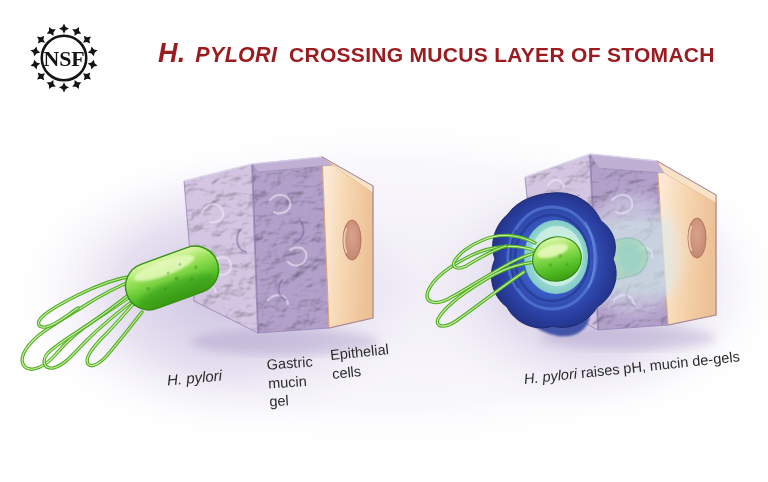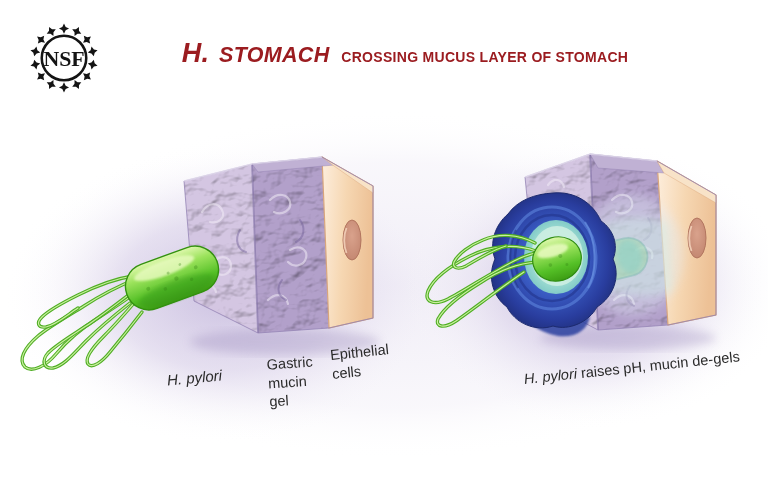--- a/index.html
+++ b/index.html
@@ -8,21 +8,21 @@
     font-family:"Liberation Sans", sans-serif;
   }
   .art{position:absolute;left:0;top:0;width:768px;height:482px;}
   .nsf{position:absolute;left:22px;top:16px;width:84px;height:84px;}
   .title{
     position:absolute;left:158px;top:38px;width:494px;text-align:center;
     color:#9b1c20;font-weight:700;letter-spacing:.3px;white-space:nowrap;
   }
   .t-h{font-style:italic;font-size:27px;}
   .t-sp{font-style:italic;font-size:21.5px;margin:0 7px 0 5px;}
-  .t-rest{font-size:14px;}
+  .t-rest{font-size:21px;}
   .lbl{position:absolute;color:#2b2b2b;font-size:14.5px;line-height:1.28;}
   .lbl-hp{left:167px;top:368px;font-style:italic;font-size:15px;transform:rotate(-5deg);}
   .lbl-gel{left:268px;top:354px;white-space:pre-line;transform:rotate(-4deg);}
   .lbl-epi{left:331px;top:343px;white-space:pre-line;transform:rotate(-6deg);}
   .lbl-cap{left:524px;top:370px;white-space:nowrap;transform:rotate(-6deg);transform-origin:left center;}
   .it{font-style:italic;}
   .flag-dark{fill:none;stroke:#4fae24;stroke-width:3.4;stroke-linecap:round;}
   .flag-lite{fill:none;stroke:#d8f6ae;stroke-width:1.2;stroke-linecap:round;opacity:.9;}
   .squig-l{stroke:#f0ebf6;opacity:.55;fill:none;stroke-width:2.2;stroke-linecap:round;}
   .squig-d{stroke:#6e5d97;opacity:.45;fill:none;stroke-width:2;stroke-linecap:round;}
@@ -240,21 +240,21 @@
       <use href="#nsfStar" transform="translate(50,50) rotate(282.9) translate(0,-35)"></use>
       <use href="#nsfStar" transform="translate(50,50) rotate(308.6) translate(0,-35)"></use>
       <use href="#nsfStar" transform="translate(50,50) rotate(334.3) translate(0,-35)"></use>
     </g>
     <circle cx="50" cy="50" r="26.5" fill="none" stroke="#141414" stroke-width="3"></circle>
     <text class="logo-text" x="50" y="59" text-anchor="middle">NSF</text>
   </svg>
 
   <div class="title">
     <span class="t-h">H.</span>
-    <span class="t-sp">STOMACH</span>
+    <span class="t-sp">PYLORI</span>
     <span class="t-rest">CROSSING MUCUS LAYER OF STOMACH</span>
   </div>
 
   <div class="lbl lbl-hp">H. pylori</div>
   <div class="lbl lbl-gel">Gastric
 mucin
 gel</div>
   <div class="lbl lbl-epi">Epithelial
 cells</div>
   <div class="lbl lbl-cap">

